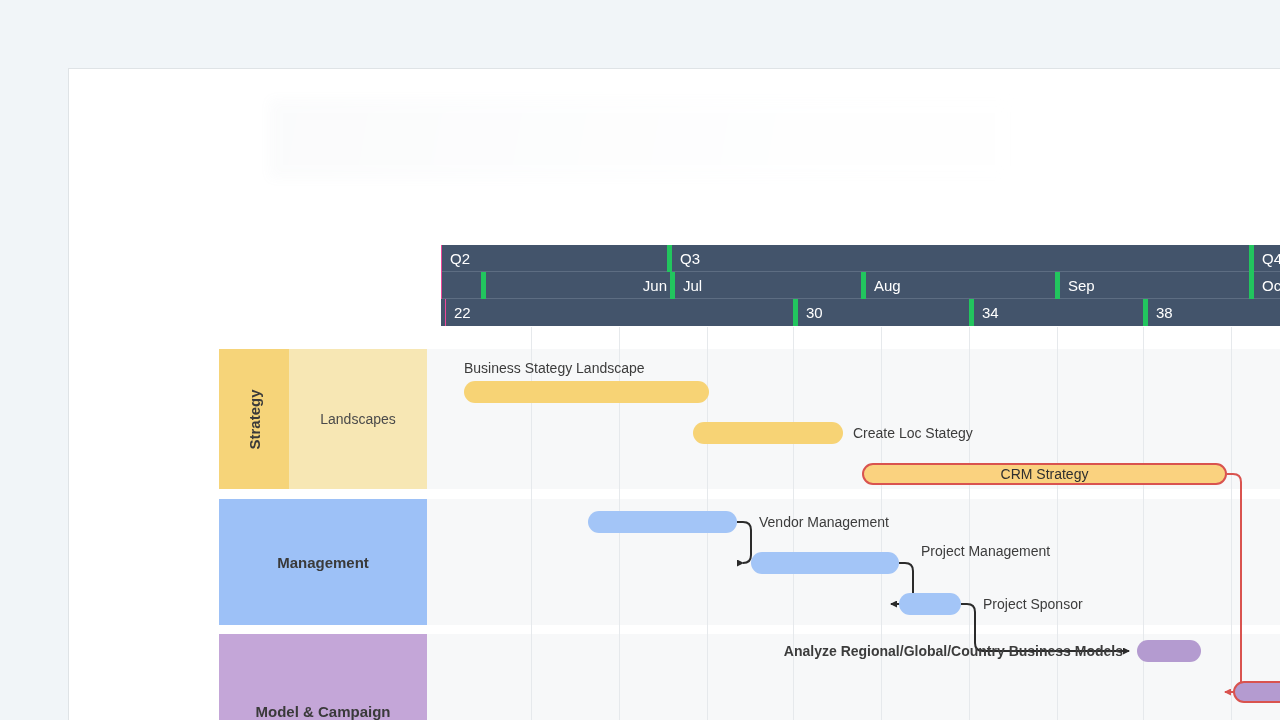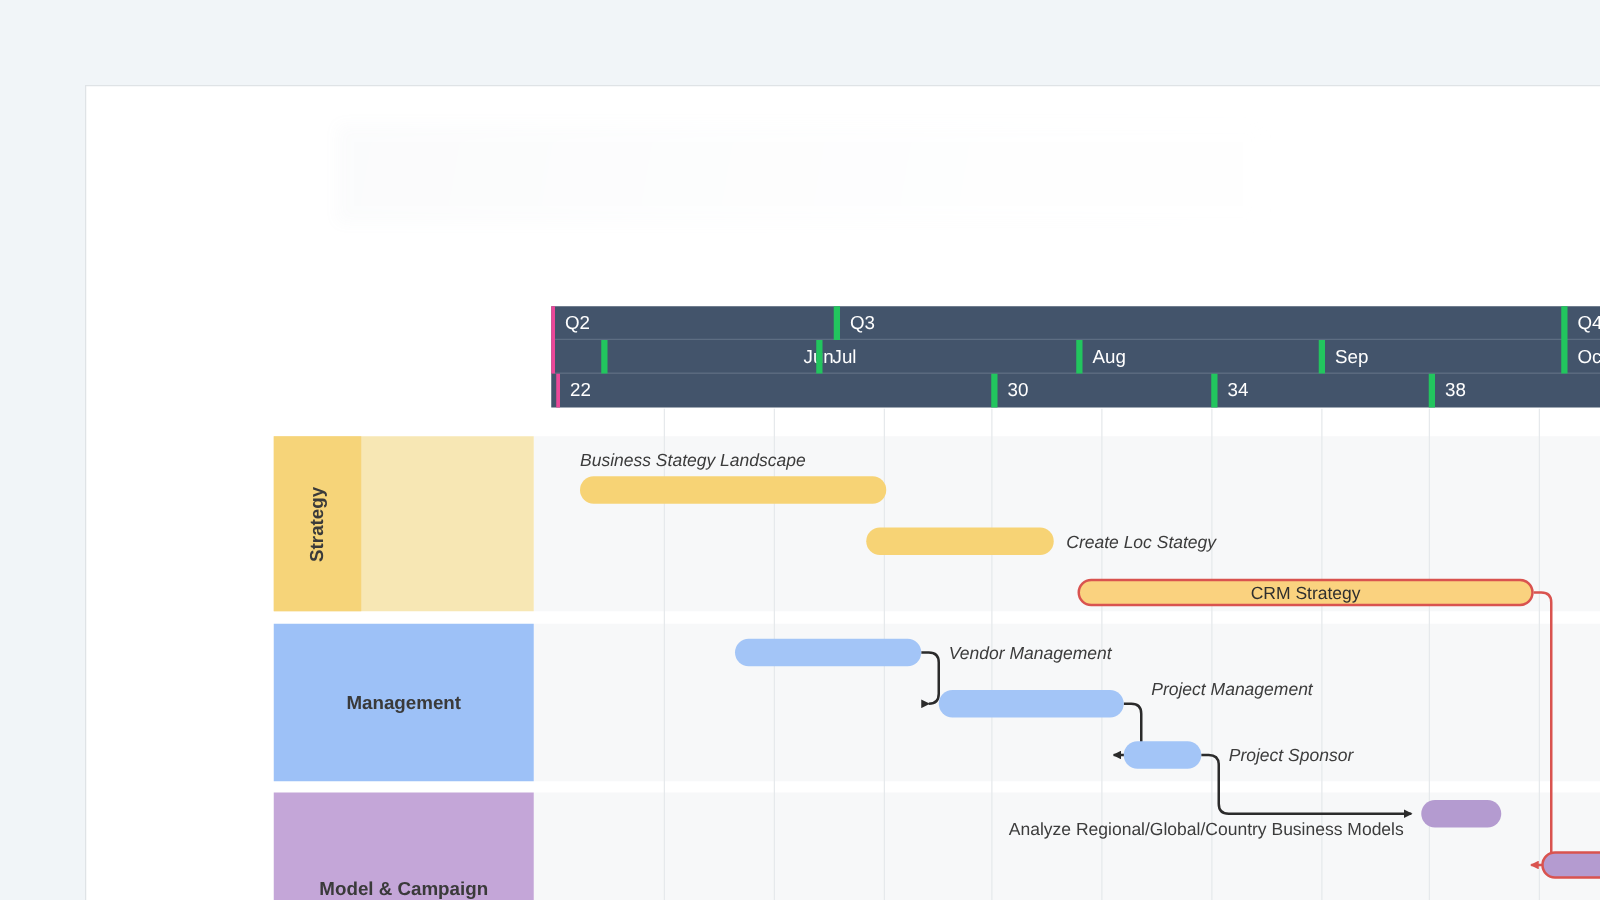--- a/index.html
+++ b/index.html
@@ -68,21 +68,21 @@
     height: 27px;
     line-height: 27px;
     color: #ffffff;
     font-size: 15px;
     padding-left: 8px;
     box-sizing: border-box;
     border-left: 5px solid #22c55e;
     white-space: nowrap;
     overflow: hidden;
   }
-  .hdr-cell.noline { border-left: 3px solid #ec4899; }
+  .hdr-cell.noline { border-left: 1px solid #ec4899; }
 
   
   #chart-body {
     position: absolute;
     left: 150px;
     top: 258px;
     width: 1130px;
     height: 462px;
   }
 
@@ -178,21 +178,21 @@
   .bar.critical { border: 2px solid #d9534f; }
 
   .bar-label {
     position: absolute;
     font-size: 14px;
     color: #3c3c3c;
     white-space: nowrap;
     line-height: 22px;
     height: 22px;
   }
-  .bar-label.right { text-align: center; font-style: italic; }
+  .bar-label.right { text-align: center; }
   .bar-label.left  { text-align: right; }
 
   
   #connectors {
     position: absolute;
     left: 0; top: 0;
     width: 1130px; height: 462px;
     pointer-events: none;
     overflow: visible;
   }
@@ -207,21 +207,21 @@
 
     <div id="timeline-header">
       <div class="hdr-row quarters" id="row-quarters">
           <div class="hdr-cell noline" style="left: 0px; width: 226px;">Q2</div>
           <div class="hdr-cell" style="left: 226px; width: 582px;">Q3</div>
           <div class="hdr-cell" style="left: 808px; width: 100px;">Q4</div>
         </div>
       <div class="hdr-row months" id="row-months">
           <div class="hdr-cell noline" style="left: 0px; width: 40px;"></div>
           <div class="hdr-cell" style="left: 40px; width: 186px; text-align: right;">Jun</div>
-          <div class="hdr-cell" style="left: 212px; width: 194px;">Jul</div>
+          <div class="hdr-cell" style="left: 229px; width: 194px;">Jul</div>
           <div class="hdr-cell" style="left: 420px; width: 194px;">Aug</div>
           <div class="hdr-cell" style="left: 614px; width: 194px;">Sep</div>
           <div class="hdr-cell" style="left: 808px; width: 100px;">Oct</div>
         </div>
       <div class="hdr-row weeks" id="row-weeks">
           <div class="hdr-cell noline" style="left: 4px; width: 178px;">22</div>
           <div class="hdr-cell" style="left: 352px; width: 176px;">30</div>
           <div class="hdr-cell" style="left: 528px; width: 174px;">34</div>
           <div class="hdr-cell" style="left: 702px; width: 176px;">38</div>
         </div>
@@ -229,20 +229,21 @@
 
     <div id="chart-body">
 
       <div id="group-rows">
           <div class="group-row" style="top: 22px; height: 140px;">
             <div class="row-band" style="background: rgb(247, 248, 249);"></div>
             <div class="group-label-box" style="background: rgb(247, 231, 180);">
               <div class="group-spine" style="background: rgb(246, 212, 121);">
                 <span>Strategy</span>
               </div>
+              <div class="group-sub">Landscapes</div>
             </div>
           </div>
           <div class="group-row" style="top: 172px; height: 126px;">
             <div class="row-band" style="background: rgb(247, 248, 249);"></div>
             <div class="group-label-box" style="background: rgb(157, 193, 247);">
               <span>Management</span>
             </div>
           </div>
           <div class="group-row" style="top: 307px; height: 155px;">
             <div class="row-band" style="background: rgb(247, 248, 249);"></div>
@@ -287,19 +288,19 @@
           <div class="bar" style="left: 474px; top: 95px; width: 150px; background: rgb(247, 211, 117);"></div>
           <div class="bar-label right" style="left: 634px; top: 95px;">Create Loc Stategy</div>
           <div class="bar critical" style="left: 643px; top: 136px; width: 365px; background: rgb(250, 210, 127);">CRM Strategy</div>
           <div class="bar" style="left: 369px; top: 184px; width: 149px; background: rgb(163, 197, 247);"></div>
           <div class="bar-label right" style="left: 540px; top: 184px;">Vendor Management</div>
           <div class="bar" style="left: 532px; top: 225px; width: 148px; background: rgb(163, 197, 247);"></div>
           <div class="bar-label right" style="left: 702px; top: 213px;">Project Management</div>
           <div class="bar" style="left: 680px; top: 266px; width: 62px; background: rgb(163, 197, 247);"></div>
           <div class="bar-label right" style="left: 764px; top: 266px;">Project Sponsor</div>
           <div class="bar" style="left: 918px; top: 313px; width: 64px; background: rgb(180, 155, 208);"></div>
-          <div class="bar-label left" style="right: 226px; top: 325px;">Analyze Regional/Global/Country Business Models</div>
+          <div class="bar-label left" style="right: 226px; top: 313px; font-weight: bold;">Analyze Regional/Global/Country Business Models</div>
           <div class="bar critical" style="left: 1014px; top: 354px; width: 180px; background: rgb(180, 155, 208);">Campaign</div>
         </div>
 
     </div>
   </div>
 </div>
 
 </body></html>

